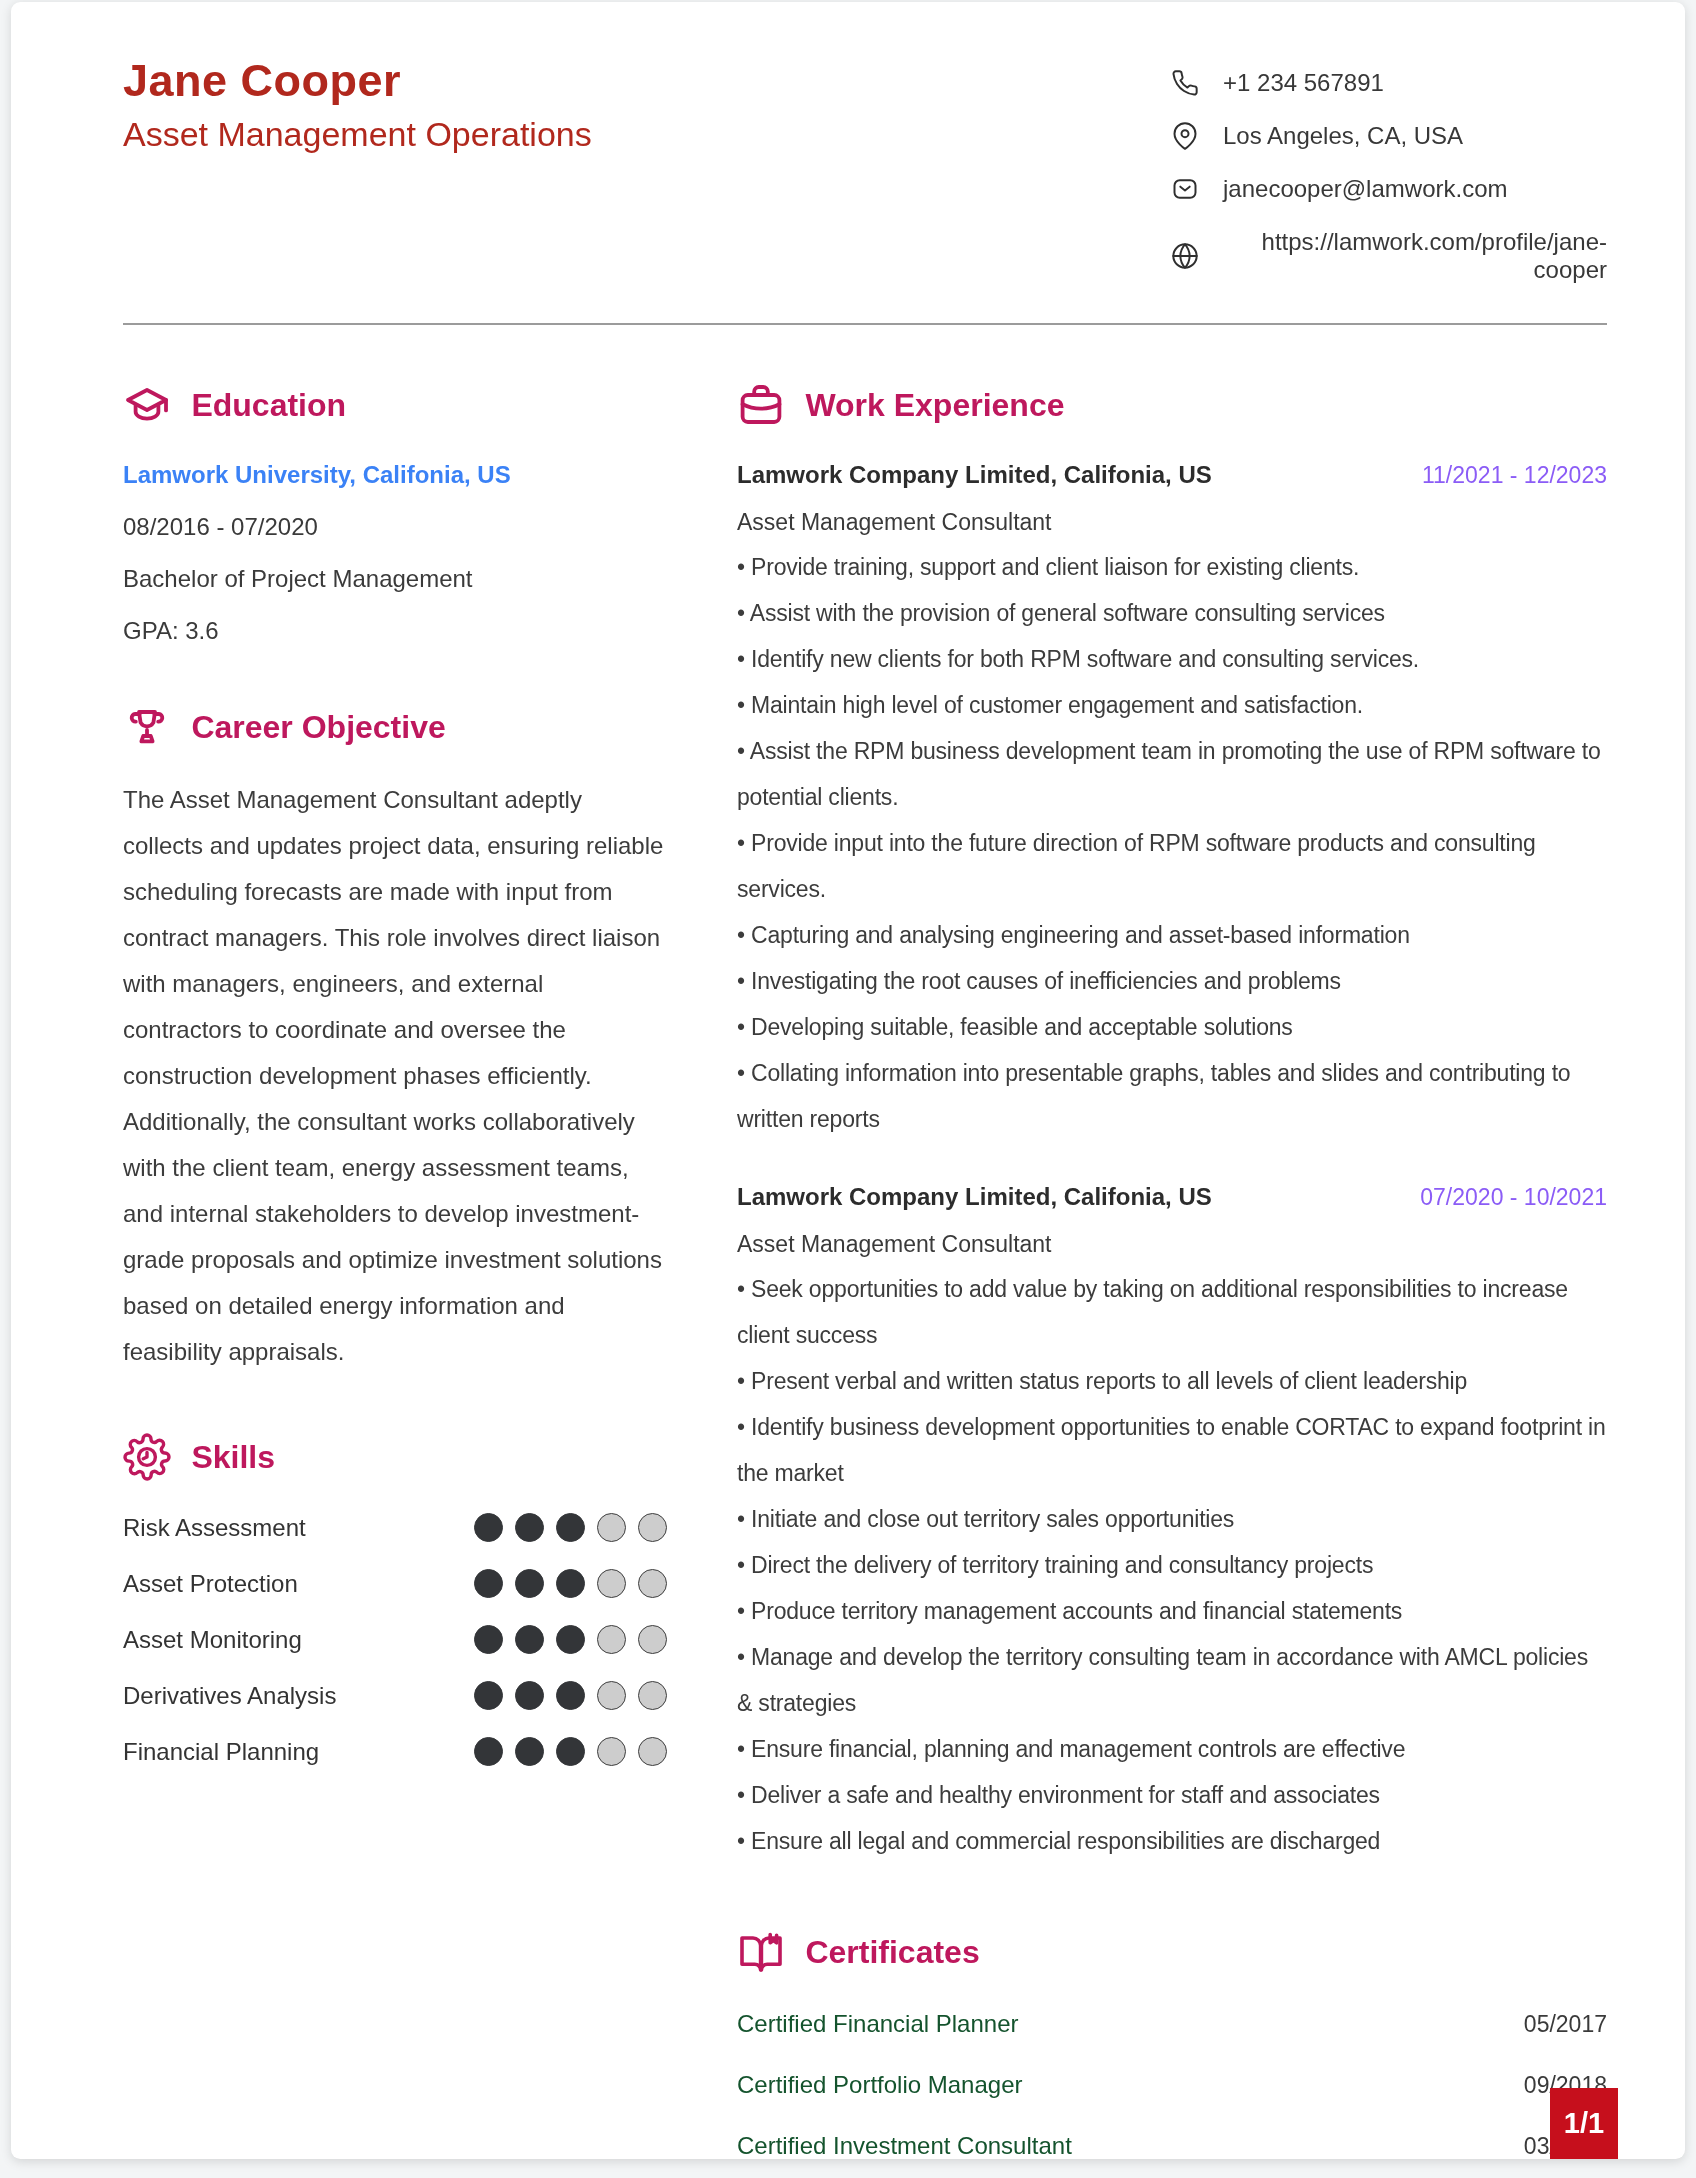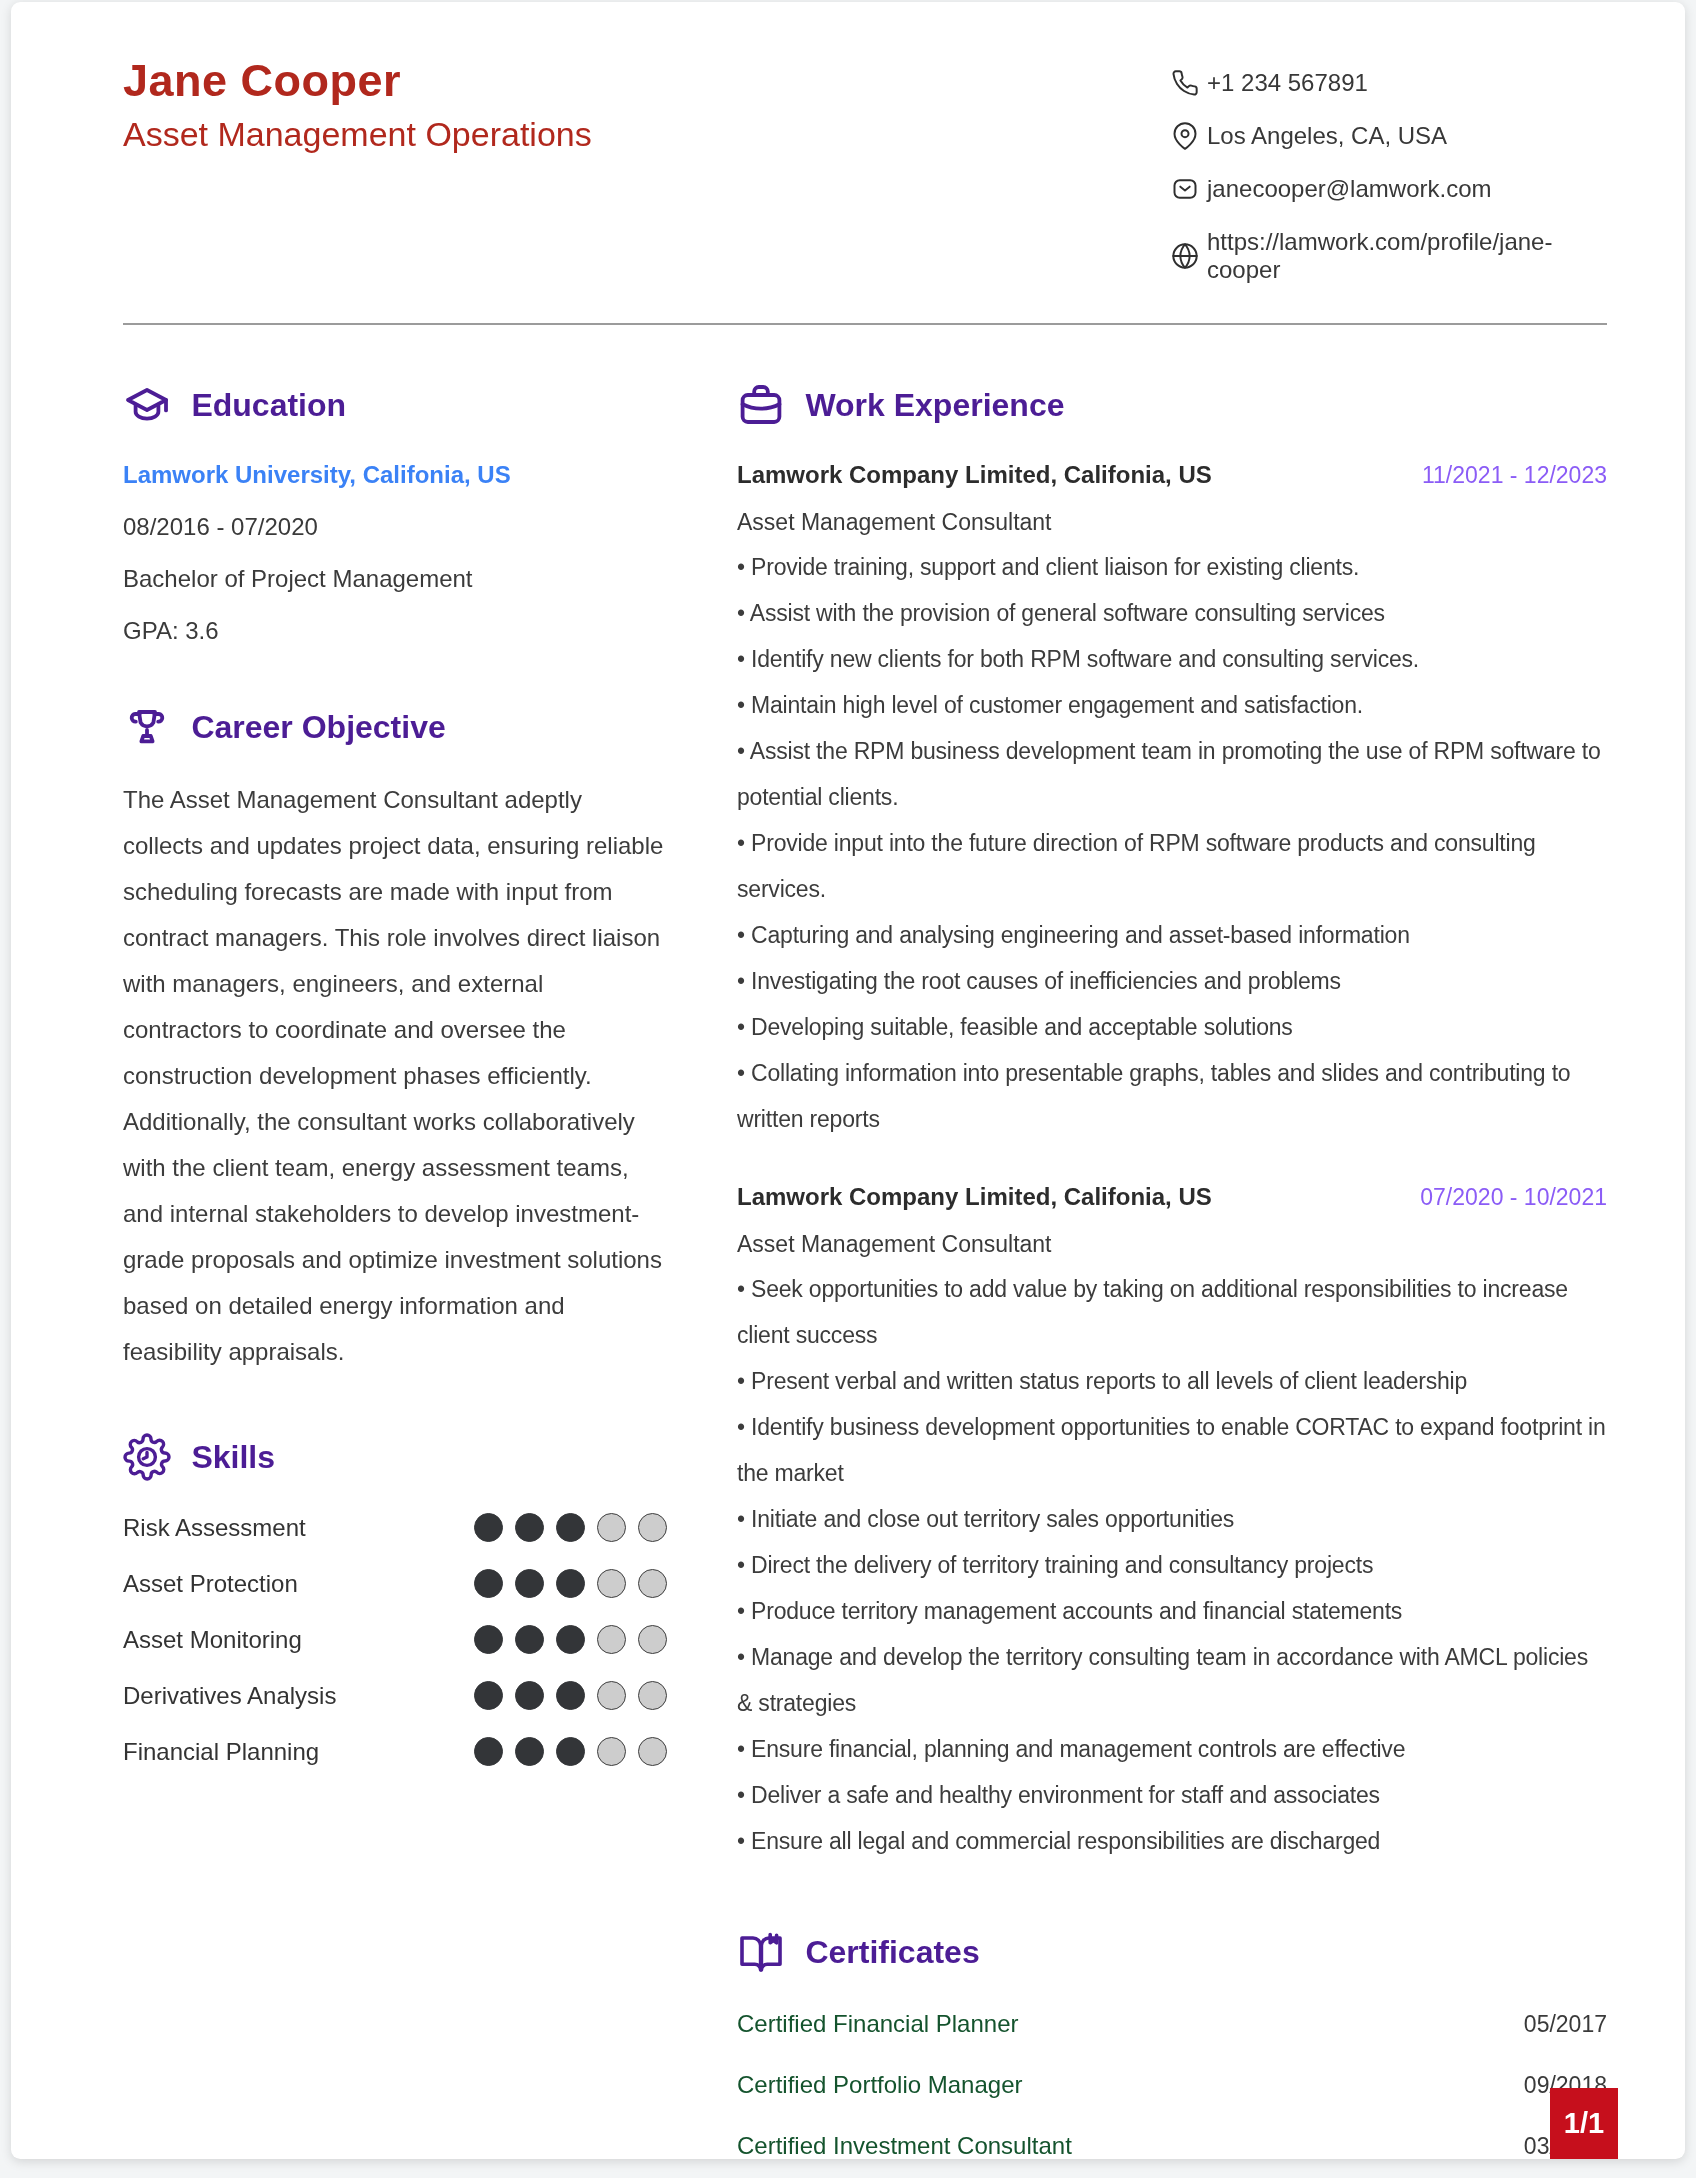--- a/index.html
+++ b/index.html
@@ -13,30 +13,30 @@
     position:absolute;left:11px;top:2px;width:1674px;height:2157px;
     background:#ffffff;border-radius:9.3px;overflow:hidden;
     box-shadow:0 2.8px 11px rgba(0,0,0,.13);
     box-sizing:border-box;padding:54px 78px 0 112px;
   }
   
   .header{display:flex;justify-content:space-between;align-items:flex-start;}
   .name{font-size:45px;font-weight:700;color:#b1281d;line-height:1.1;letter-spacing:0.5px;}
   .job-title{font-size:34px;font-weight:400;color:#b1281d;margin-top:9.3px;line-height:1.15;}
   .contact{display:flex;flex-direction:column;gap:25px;margin-top:13px;width:436px;}
-  .contact-row{display:flex;align-items:center;gap:8px;}
+  .contact-row{display:flex;align-items:center;gap:24px;text-align:right;}
   .contact-row svg{width:28px;height:28px;flex-shrink:0;color:#2f2f2f;}
   .contact-row .ctext{font-size:24px;color:#383838;}
   .rule{border:none;border-top:2.8px solid #9b9b9b;margin:39px 0 0 0;}
   
   .columns{display:flex;gap:70px;margin-top:56px;}
   .col-left{width:544px;flex-shrink:0;}
   .col-right{flex:1;min-width:0;}
   
-  .sec-head{display:flex;align-items:center;gap:20.4px;color:#4c1d95;}
+  .sec-head{display:flex;align-items:center;gap:20.4px;color:#be185d;}
   .sec-head svg{width:48px;height:48px;flex-shrink:0;}
   .sec-title{font-size:32px;font-weight:700;}
   .section{margin-top:58px;}
   .section.first{margin-top:0;}
   
   .edu-line{font-size:24px;margin-top:24px;color:#3a3a3a;}
   .edu-line.strong{font-weight:700;color:#3b82f6;margin-top:32px;}
   
   .objective{font-size:24px;line-height:46px;color:#3c3c3c;margin-top:26px;}
   

